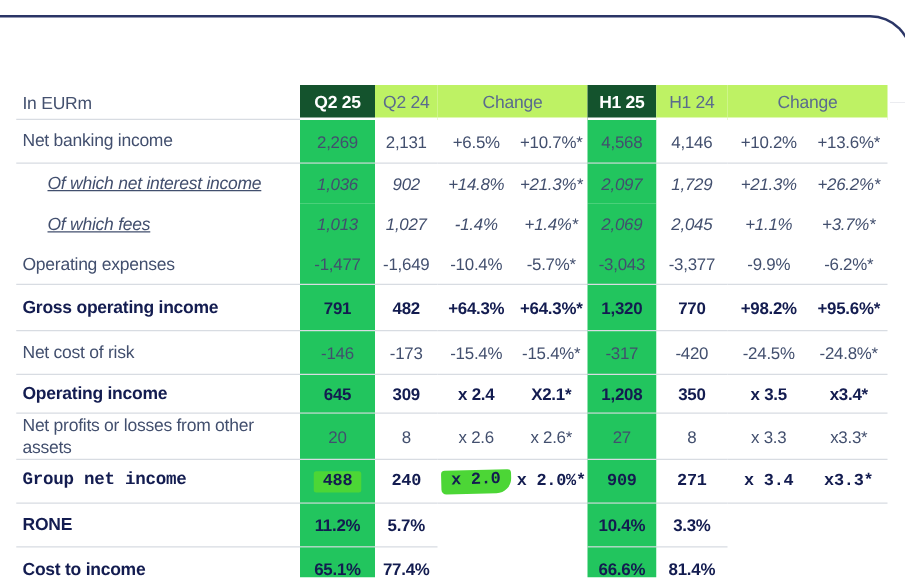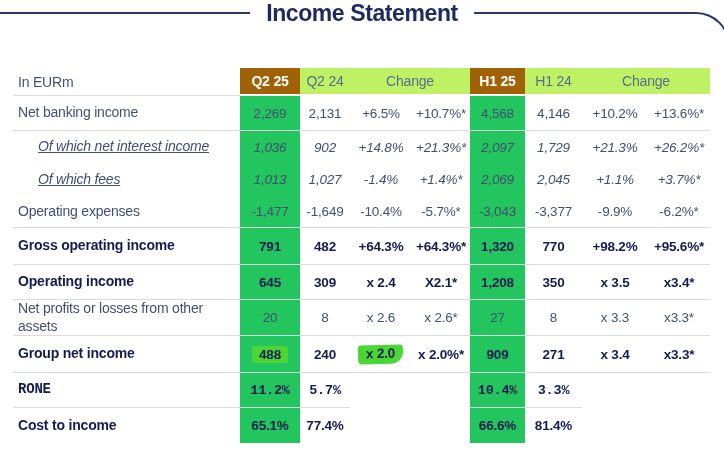--- a/index.html
+++ b/index.html
@@ -21,21 +21,21 @@
     line-height:27px; letter-spacing:-0.4px;
   }
   table.income {
     position:absolute; top:68px; left:13px; width:697px;
     border-collapse:separate; border-spacing:0; table-layout:fixed;
   }
   th, td { padding:0; font-weight:normal; vertical-align:middle; }
   thead tr { height:28px; }
   .th-label { text-align:left; padding-left:5px; font-size:14px; color:#44516f;
               border-bottom:1px solid #d8dce2; background:#ffffff; }
-  .th-dark  { background:#a16207; color:#ffffff; font-weight:bold; font-size:14px;
+  .th-dark  { background:#14532d; color:#ffffff; font-weight:bold; font-size:14px;
               text-align:center; border-bottom:2px solid #ffffff; }
   .th-light { background:#bef264; color:#5a6b8e; font-size:14px;
               text-align:center; border-bottom:2px solid #ffffff; }
   tbody td { font-size:13.5px; text-align:center; color:#424f6e; }
   tbody td.label { text-align:left; padding-left:5px; padding-right:8px;
                    font-size:14px; line-height:1.25; }
   td.band { background:#22c55e; }
   tr.bold td { color:#131c50; font-weight:bold; }
   tr.italic td { font-style:italic; }
   tr.italic td.label { padding-left:25px;text-decoration:underline; }
@@ -63,21 +63,20 @@
   .hl-marker {
     border-radius:3px 3px 12px 4px; transform:rotate(-1.5deg);
     padding:1px 8px 3px 8px;
   }
 </style>
 </head>
 <body>
 
 <div class="page">
   <div class="frame"></div>
-  <h1 class="title">Income Statement</h1>
 
   <table class="income">
     <colgroup>
       <col style="width:227px">
         <col style="width:60px">
         <col style="width:50px">
       <col style="width:62px">
         <col style="width:58px">
         <col style="width:55px">
       <col style="width:57px">
@@ -144,20 +143,31 @@
           <td class="label">Gross operating income</td>
           <td class="val band">791</td>
           <td class="val">482</td>
           <td class="val">+64.3%</td>
           <td class="val">+64.3%*</td>
           <td class="val band">1,320</td>
           <td class="val">770</td>
           <td class="val">+98.2%</td>
           <td class="val">+95.6%*</td>
         </tr>
+        <tr class="regular div-full">
+          <td class="label">Net cost of risk</td>
+          <td class="val band">-146</td>
+          <td class="val">-173</td>
+          <td class="val">-15.4%</td>
+          <td class="val">-15.4%*</td>
+          <td class="val band">-317</td>
+          <td class="val">-420</td>
+          <td class="val">-24.5%</td>
+          <td class="val">-24.8%*</td>
+        </tr>
         <tr class="bold div-full">
           <td class="label">Operating income</td>
           <td class="val band">645</td>
           <td class="val">309</td>
           <td class="val">x 2.4</td>
           <td class="val">X2.1*</td>
           <td class="val band">1,208</td>
           <td class="val">350</td>
           <td class="val">x 3.5</td>
           <td class="val">x3.4*</td>

